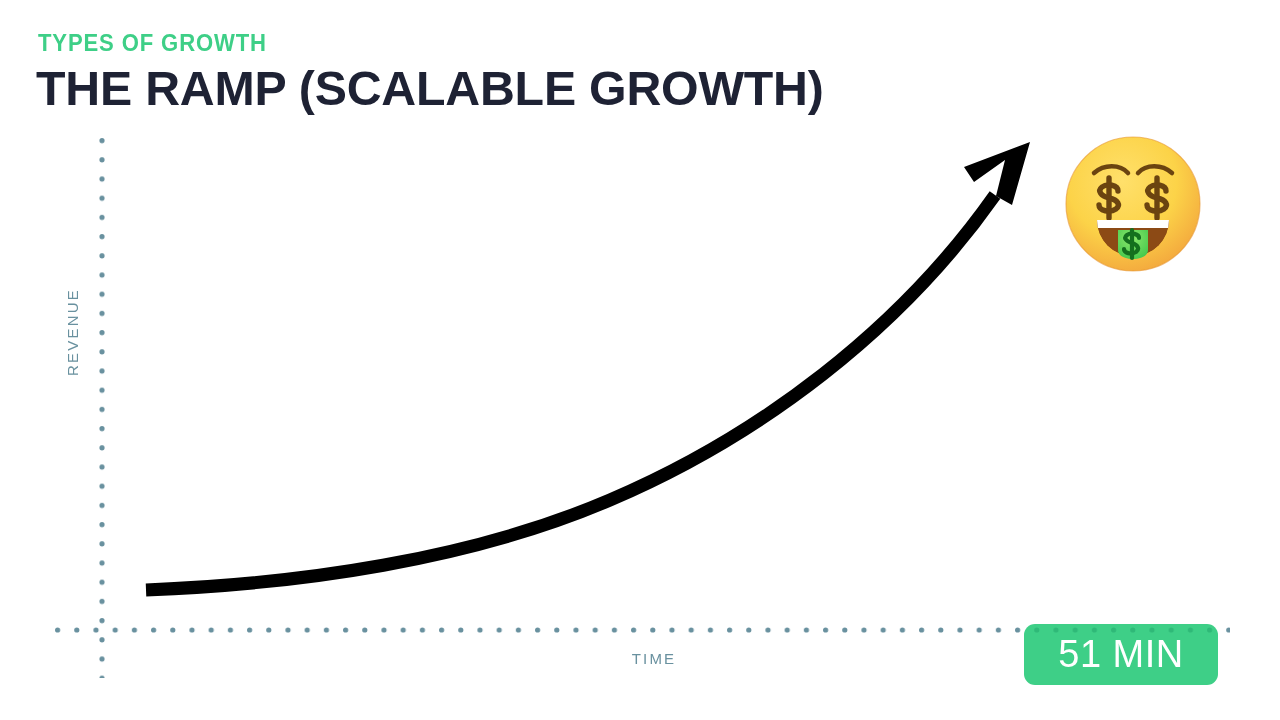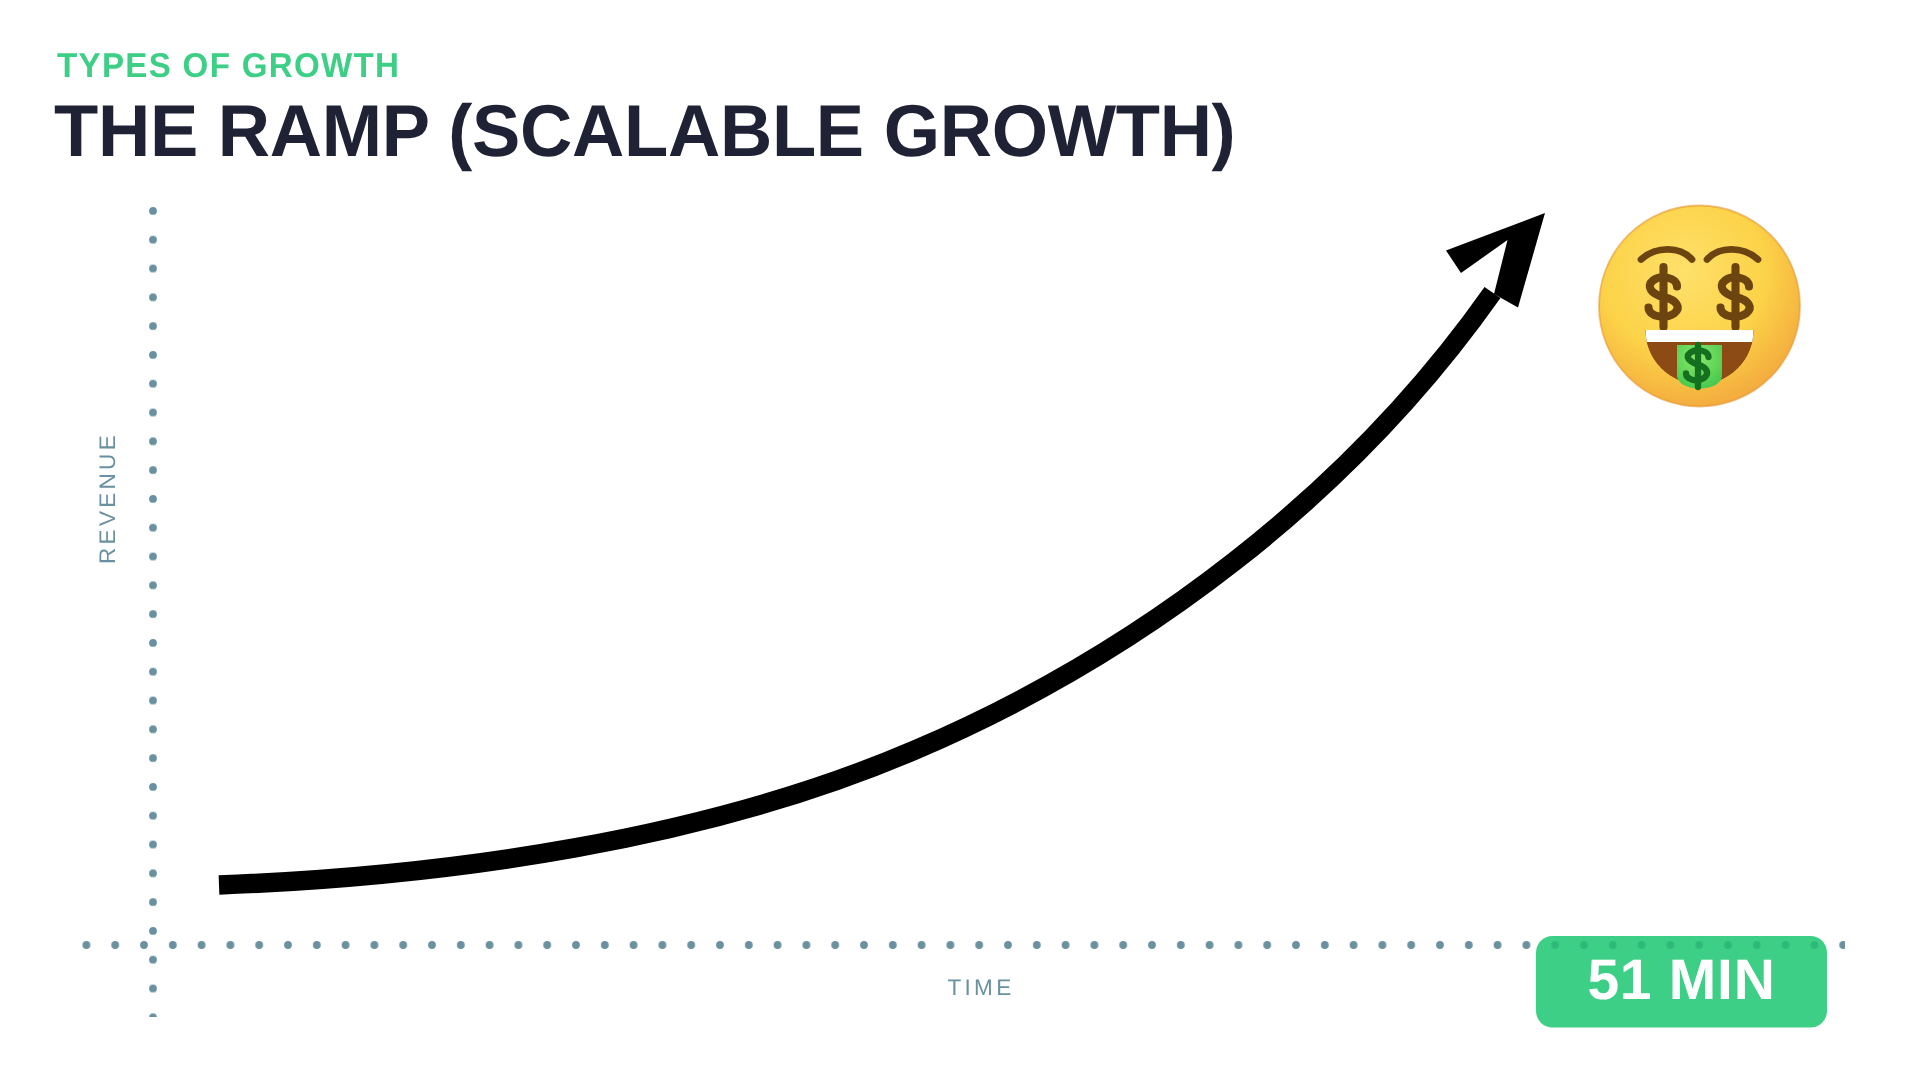--- a/index.html
+++ b/index.html
@@ -113,21 +113,21 @@
     height: 61px;
     background: #3ECF87;
     border-radius: 11px;
     display: flex;
     align-items: center;
     justify-content: center;
   }
   #badge-label {
     color: #ffffff;
     font-size: 38px;
-    font-weight: bold;
+    font-weight: normal;
     letter-spacing: 0.5px;
     font-family: "Liberation Sans", sans-serif;
     line-height: 1;
     padding-bottom: 2px;
   }
   
   #badge-dots {
     position: absolute;
     left: 1024px;
     top: 624px;

